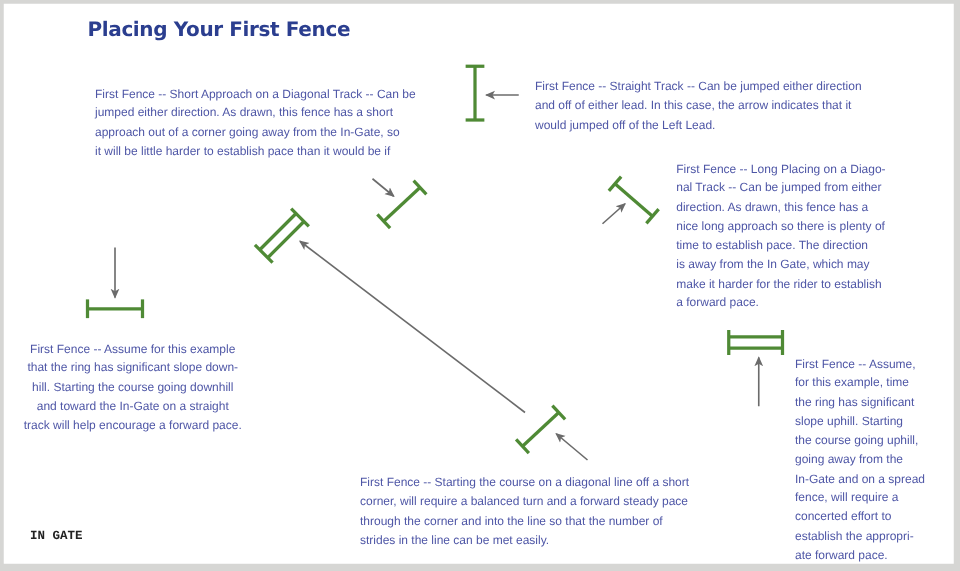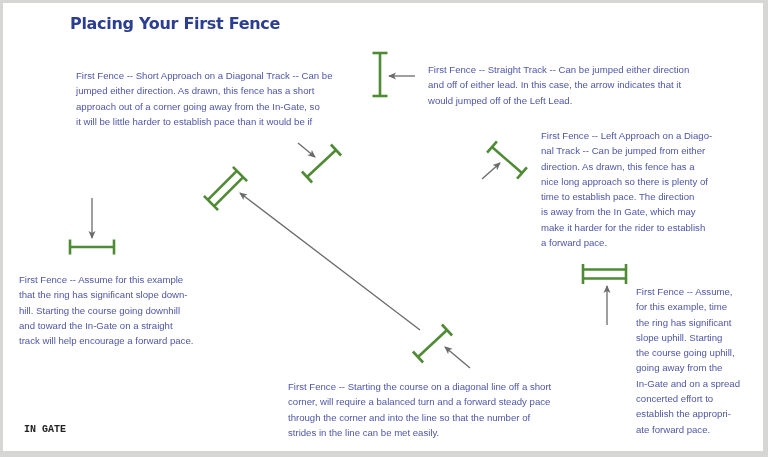--- a/index.html
+++ b/index.html
@@ -50,46 +50,47 @@
   <span>it will be little harder to establish pace than it would be if</span>
 </p>
 
 <p class="note" style="left:428px; top:62px;">
   <span>First Fence -- Straight Track -- Can be jumped either direction</span>
   <span>and off of either lead.  In this case, the arrow indicates that it</span>
   <span>would jumped off of the Left Lead.</span>
 </p>
 
 <p class="note" style="left:541px; top:128px;">
-  <span>First Fence -- Left Approach on a Diago-</span>
+  <span>First Fence -- Long Placing on a Diago-</span>
   <span>nal Track -- Can be jumped from either</span>
   <span>direction. As drawn, this fence has a</span>
   <span>nice long approach so there is plenty of</span>
   <span>time to establish pace.  The direction</span>
   <span>is away from the In Gate, which may</span>
   <span>make it harder for the rider to establish</span>
   <span>a forward pace.</span>
 </p>
 
-<p class="note" style="left:19px; top:272px;">
+<p class="note" style="left:19px; top:272px;text-align:center;">
   <span>First Fence -- Assume for this example</span>
   <span>that the ring has significant slope down-</span>
   <span>hill.  Starting the course going downhill</span>
   <span>and toward the In-Gate on a straight</span>
   <span>track will help encourage a forward pace.</span>
 </p>
 
 <p class="note" style="left:636px; top:284px;">
   <span>First Fence -- Assume,</span>
   <span>for this example, time</span>
   <span>the ring has significant</span>
   <span>slope uphill. Starting</span>
   <span>the course going uphill,</span>
   <span>going away from the</span>
   <span>In-Gate and on a spread</span>
+  <span>fence, will require a</span>
   <span>concerted effort to</span>
   <span>establish the appropri-</span>
   <span>ate forward pace.</span>
 </p>
 
 <p class="note" style="left:288px; top:379px;">
   <span>First Fence -- Starting the course on a diagonal line off a short</span>
   <span>corner, will require a balanced turn and a forward steady pace</span>
   <span>through the corner and into the line so that the number of</span>
   <span>strides in the line can be met easily.</span>

